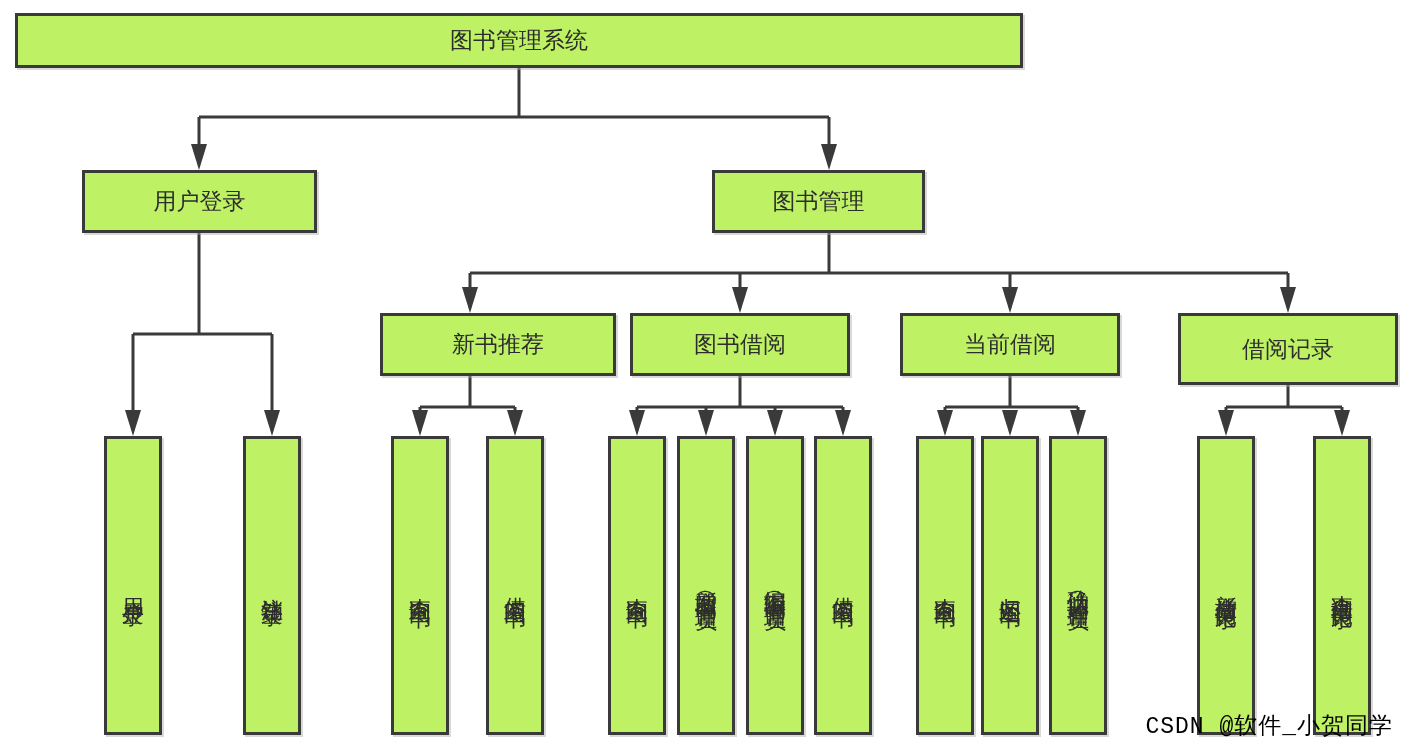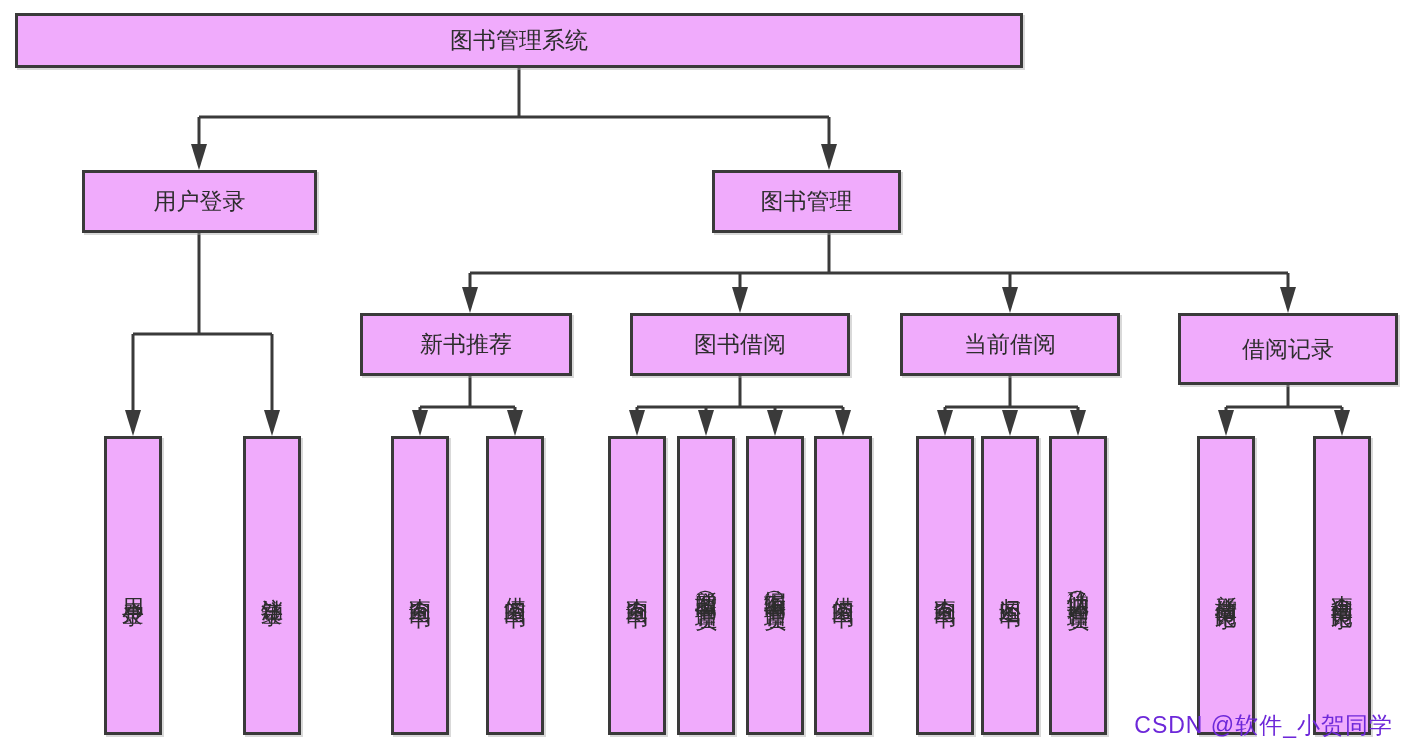--- a/index.html
+++ b/index.html
@@ -7,21 +7,21 @@
     position:relative;
     width:1405px; height:747px;
     background:#ffffff;
     font-family:"Liberation Sans","DejaVu Sans",sans-serif;
     overflow:hidden;
   }
   .wires { position:absolute; left:0; top:0; width:1405px; height:747px; }
   .node {
     position:absolute;
     box-sizing:border-box;
-    background:#f0abfc;
+    background:#bef264;
     border:3px solid #3a3a3a;
     box-shadow:2px 2px 0 0 rgba(170,170,170,0.45);
     display:flex; align-items:center; justify-content:center;
   }
   .node span {
     color:#2d2d2d;
     font-size:23px;
     line-height:1;
     white-space:nowrap;
   }
@@ -29,22 +29,23 @@
     writing-mode:vertical-rl;
     text-orientation:mixed;
     font-size:22px;
     letter-spacing:3px;
     white-space:normal;
   }
   .watermark {
     position:absolute;
     right:12px; bottom:6px;
     font-size:23px;
-    color:#6d28d9;
+    color:#000000;
     letter-spacing:1px;
+    font-family:Liberation Mono, monospace;
   }
 </style>
 </head>
 <body>
 
 <div class="stage">
 
   <svg class="wires" viewBox="0 0 1405 747" xmlns="http://www.w3.org/2000/svg">
     <path fill="none" stroke="#3a3a3a" stroke-width="3" d="
       M519 66 L519 117
@@ -102,25 +103,25 @@
     </g>
   </svg>
 
   <div class="node" style="left:15px;top:13px;width:1008px;height:55px">
     <span>图书管理系统</span>
   </div>
 
   <div class="node" style="left:82px;top:170px;width:235px;height:63px">
     <span>用户登录</span>
   </div>
-  <div class="node" style="left:712px;top:170px;width:189px;height:63px">
+  <div class="node" style="left:712px;top:170px;width:213px;height:63px">
     <span>图书管理</span>
   </div>
 
-  <div class="node" style="left:360px;top:313px;width:212px;height:63px">
+  <div class="node" style="left:380px;top:313px;width:236px;height:63px">
     <span>新书推荐</span>
   </div>
   <div class="node" style="left:900px;top:313px;width:220px;height:63px">
     <span>当前借阅</span>
   </div>
   <div class="node" style="left:630px;top:313px;width:220px;height:63px">
     <span>图书借阅</span>
   </div>
   <div class="node" style="left:1178px;top:313px;width:220px;height:72px">
     <span>借阅记录</span>

